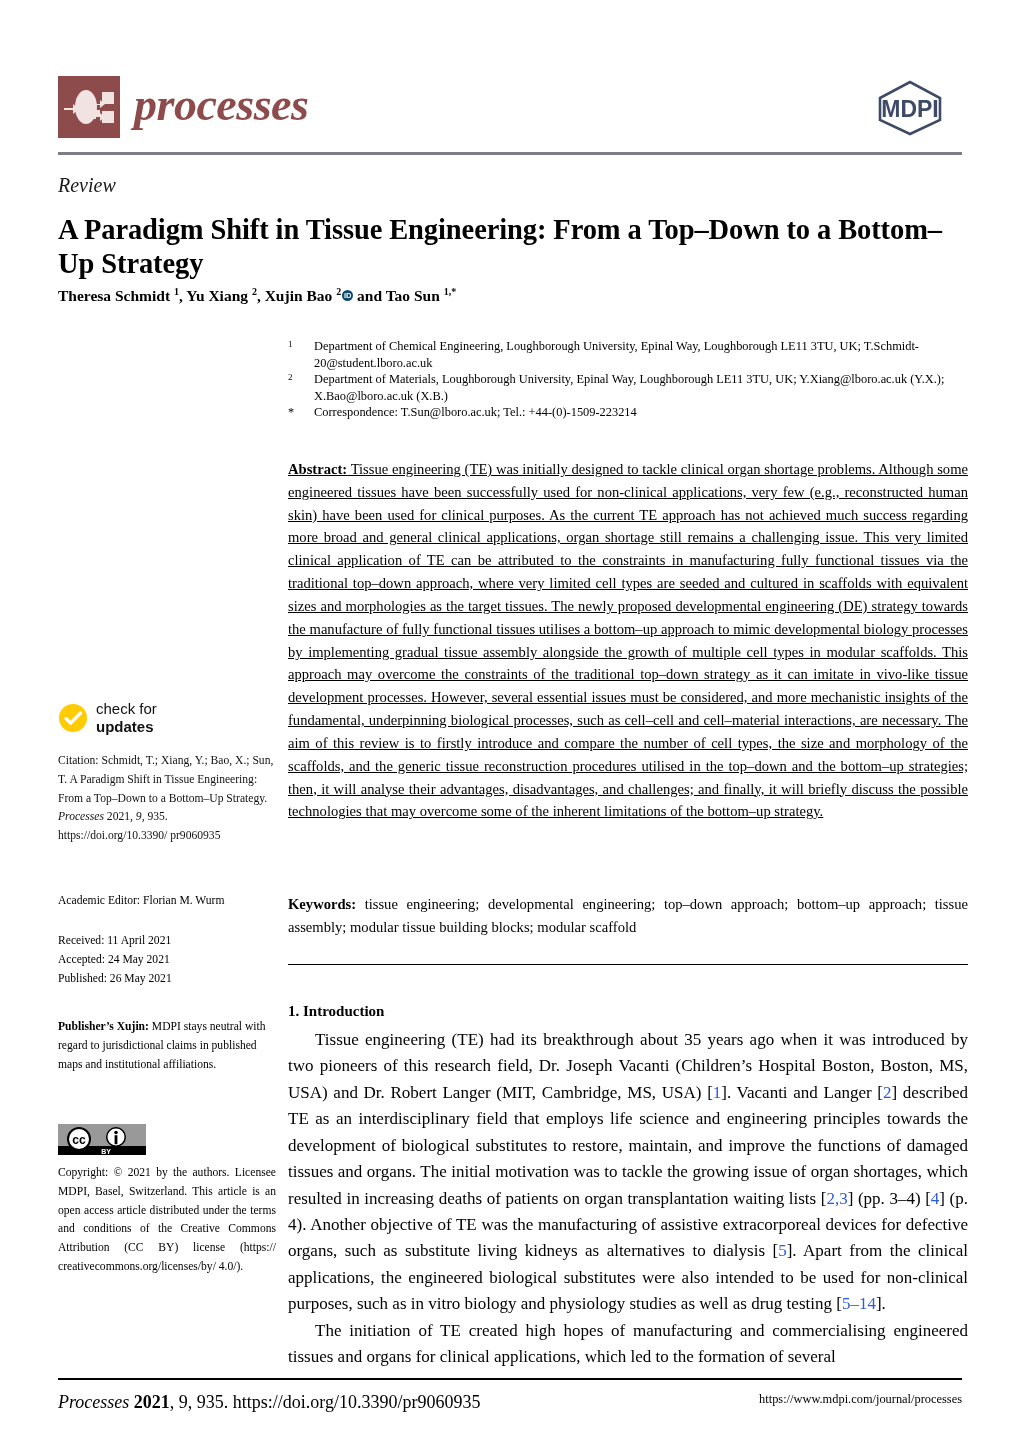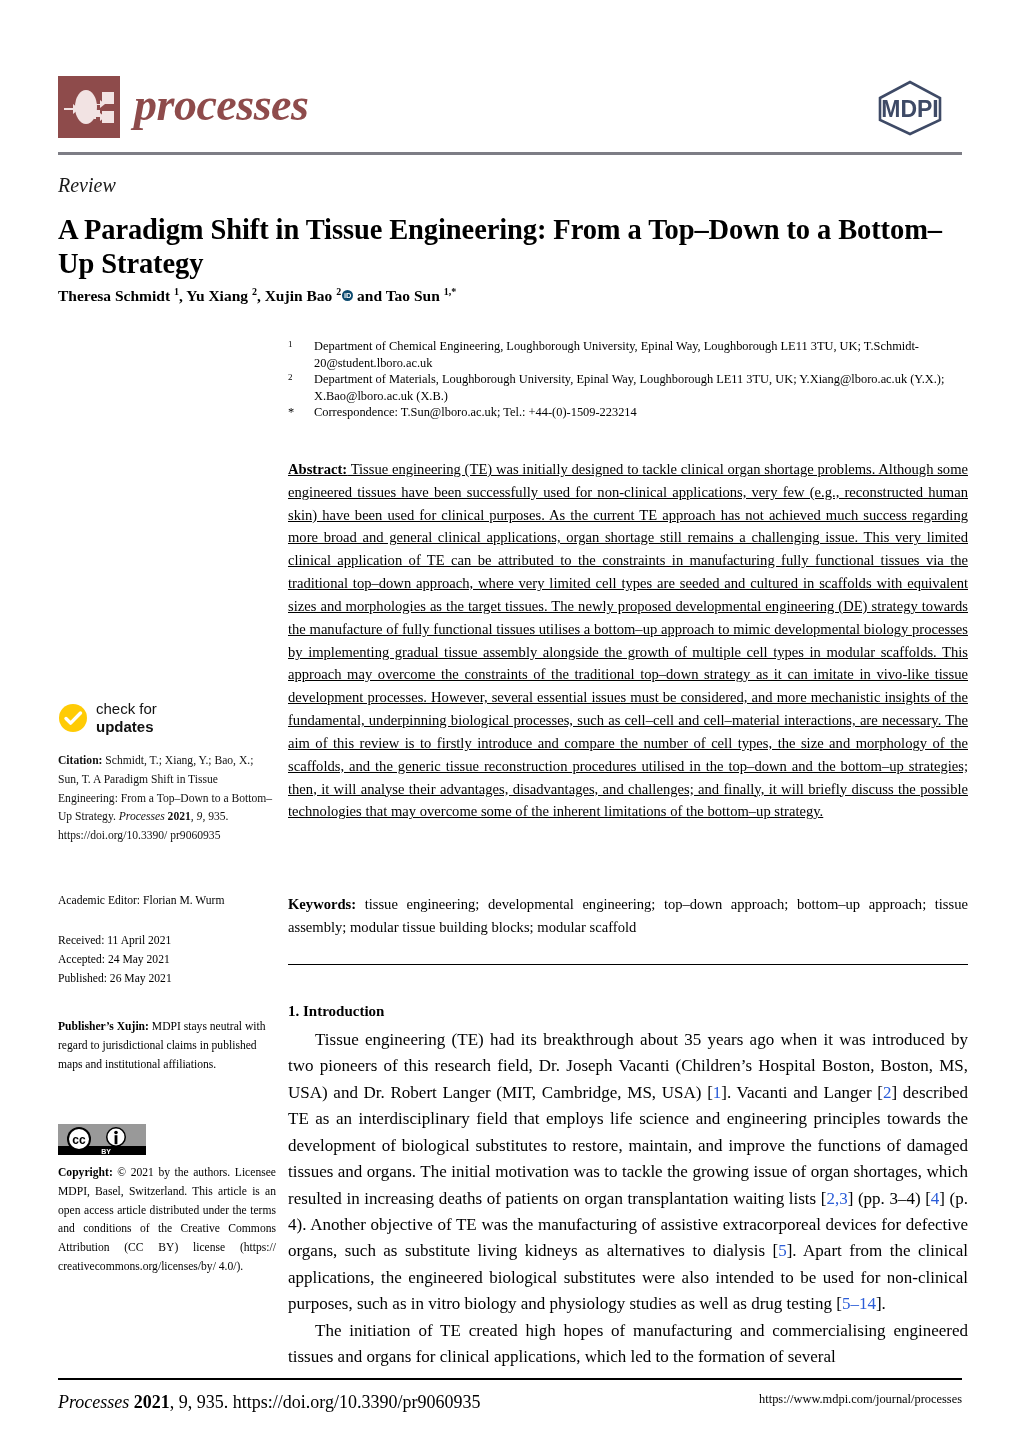--- a/index.html
+++ b/index.html
@@ -222,21 +222,21 @@
   }
   .cu-text {
     font-family: "Liberation Sans", sans-serif;
     font-size: 15px;
     line-height: 1.2;
     color: #111;
   }
   .cu-text .bold { font-weight: bold; }
 
   .side-block { margin-bottom: 14px; text-align: left; }
-  .side-block b { font-weight: bold; }
+  .side-block b { font-weight: normal; }
   .side-block.justify { text-align: justify; }
 
   .cc-badge {
     width: 88px;
     height: 31px;
     margin-bottom: 9px;
   }
 
   .sb-pos { position: absolute; left: 58px; width: 218px; font-size: 11.6px; line-height: 1.62; }
 

